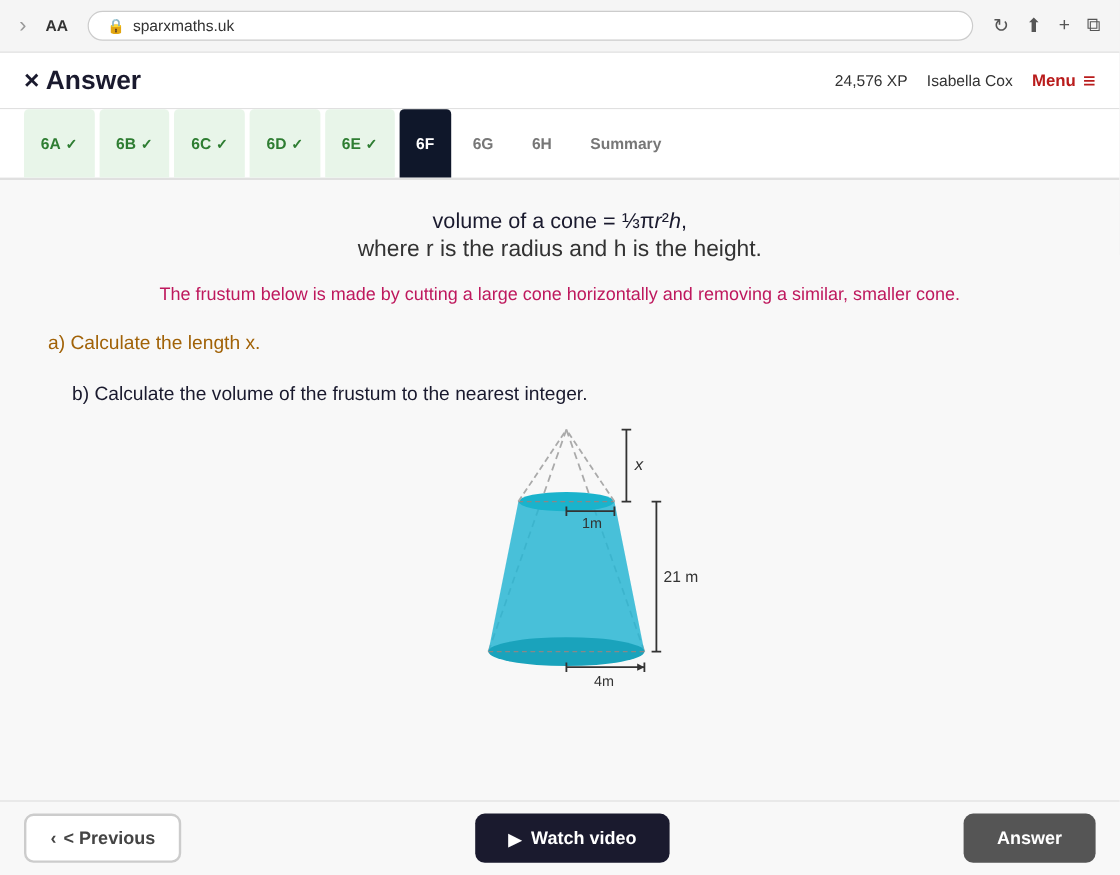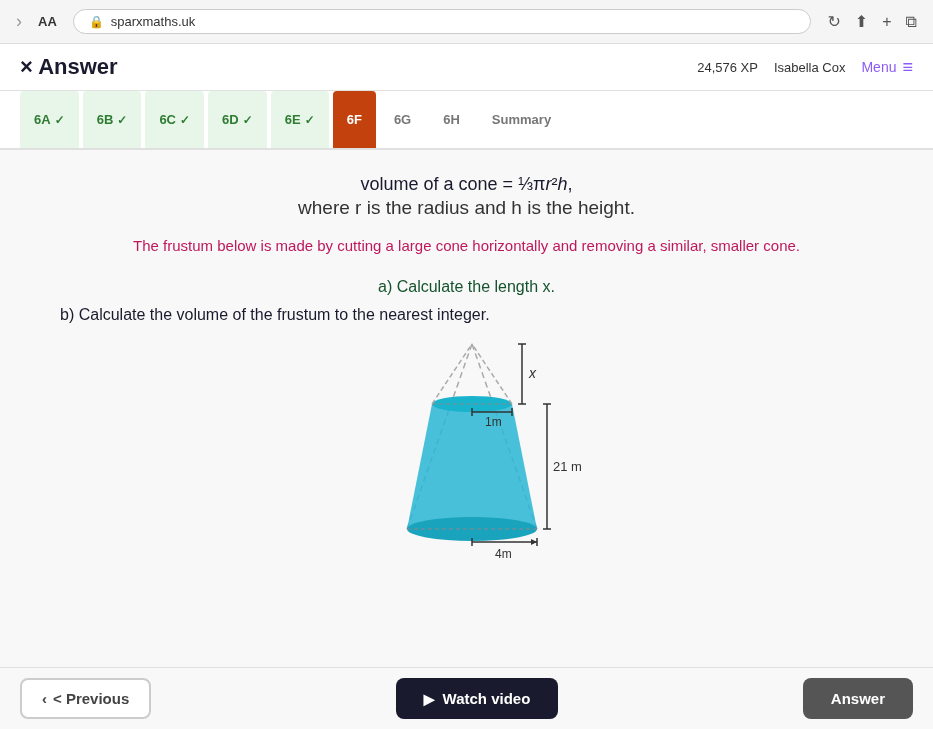--- a/index.html
+++ b/index.html
@@ -71,24 +71,24 @@
       align-items: center;
       gap: 16px;
       font-size: 13px;
       color: #333;
     }
     .xp-info { font-weight: 500; }
     .menu-btn {
       display: flex;
       align-items: center;
       gap: 6px;
-      font-weight: 400;
+      font-weight: 700;
       font-size: 14px;
       cursor: pointer;
-      color: #8b5cf6;
+      color: #b91c1c;
     }
     .hamburger { font-size: 18px; }
 
     
     .tab-bar {
       background: white;
       padding: 0 20px;
       display: flex;
       align-items: center;
       gap: 4px;
@@ -103,21 +103,21 @@
       display: flex;
       align-items: center;
       gap: 4px;
       color: #555;
     }
     .tab.completed {
       background: #e8f5e9;
       color: #2e7d32;
     }
     .tab.active {
-      background: #c2410c;
+      background: #0f172a;
       color: white;
     }
     .tab.inactive {
       color: #777;
     }
     .check-icon { color: #2e7d32; font-size: 12px; }
 
     
     .main-content {
       background: #f8f8f8;
@@ -143,25 +143,24 @@
 
     .problem-text {
       text-align: center;
       font-size: 15px;
       color: #be185d;
       margin-bottom: 20px;
       line-height: 1.5;
     }
 
     .part-a {
-      text-align: center;
       font-size: 16px;
-      color: #14532d;
+      color: #a16207;
       font-weight: 500;
-      margin-bottom: 10px;
+      margin-bottom: 24px;
     }
 
     .part-b {
       text-align: left;
       font-size: 16px;
       color: #1a1a2e;
       font-weight: 500;
       margin-bottom: 2px;
       padding-left: 20px;
     }

